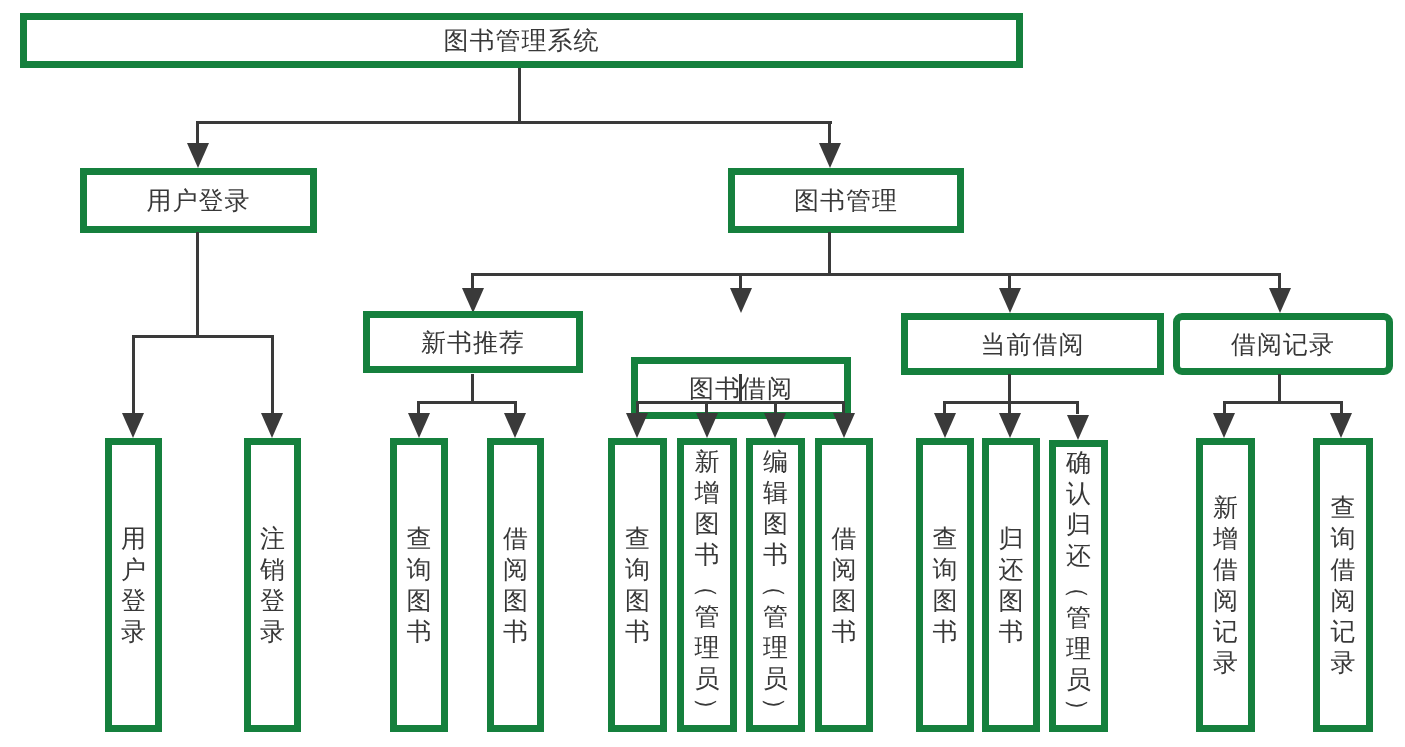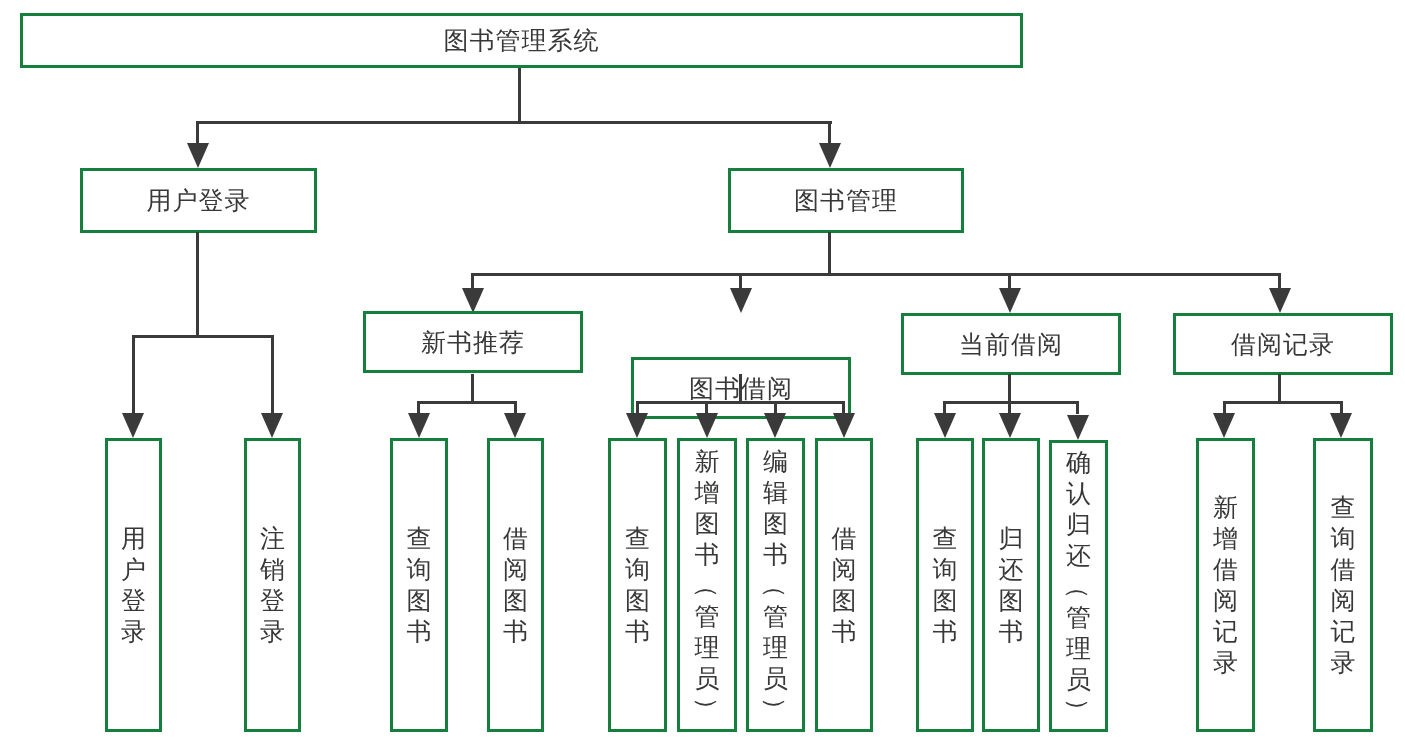--- a/index.html
+++ b/index.html
@@ -1,21 +1,21 @@
 <!DOCTYPE html>
 <html><head>
 <meta charset="utf-8">
 <style>
   html,body{margin:0;padding:0;background:#ffffff;}
   .canvas{
     position:relative;width:1405px;height:747px;background:#ffffff;
     font-family:"Liberation Sans",sans-serif;color:#383838;overflow:hidden;
   }
   .box{
-    position:absolute;box-sizing:border-box;border:3px solid #15803d;background:#ffffff;
+    position:absolute;box-sizing:border-box;border:7px solid #15803d;background:#ffffff;
     display:flex;align-items:center;justify-content:center;
     font-size:25px;color:#383838;letter-spacing:1px;
   }
   .vbox{flex-direction:column;letter-spacing:0;}
   .vchar{display:block;height:31px;line-height:31px;text-align:center;font-size:25px;}
   .vchar.rot{transform:rotate(90deg);}
   .vline,.hline{position:absolute;background:#3a3a3a;}
   .vline{width:3px;}
   .hline{height:3px;}
   .arrow{
@@ -68,24 +68,24 @@
   <div class="arrow" style="left:999px;top:288px;"></div>
   <div class="vline" style="left:1278px;top:273px;height:16px;"></div>
   <div class="arrow" style="left:1269px;top:288px;"></div>
 
   <div class="box" style="left:363px;top:311px;width:220px;height:62px;">
     <span>新书推荐</span>
   </div>
   <div class="box" style="left:631px;top:313px;width:220px;height:62px;margin-top:44px;">
     <span>图书借阅</span>
   </div>
-  <div class="box" style="left:901px;top:313px;width:220px;height:62px;">
+  <div class="box" style="left:901px;top:313px;width:263px;height:62px;">
     <span>当前借阅</span>
   </div>
-  <div class="box" style="left:1173px;top:313px;width:220px;height:62px;">
+  <div class="box" style="left:1173px;top:313px;width:220px;height:62px;border-radius:9px;">
     <span>借阅记录</span>
   </div>
 
   <div class="vline" style="left:471px;top:374px;height:28px;"></div>
   <div class="hline" style="left:419px;top:401px;width:97px;"></div>
   <div class="vline" style="left:417px;top:401px;height:13px;"></div>
   <div class="arrow" style="left:408px;top:413px;"></div>
   <div class="vline" style="left:514px;top:401px;height:13px;"></div>
   <div class="arrow" style="left:504px;top:413px;"></div>
 

